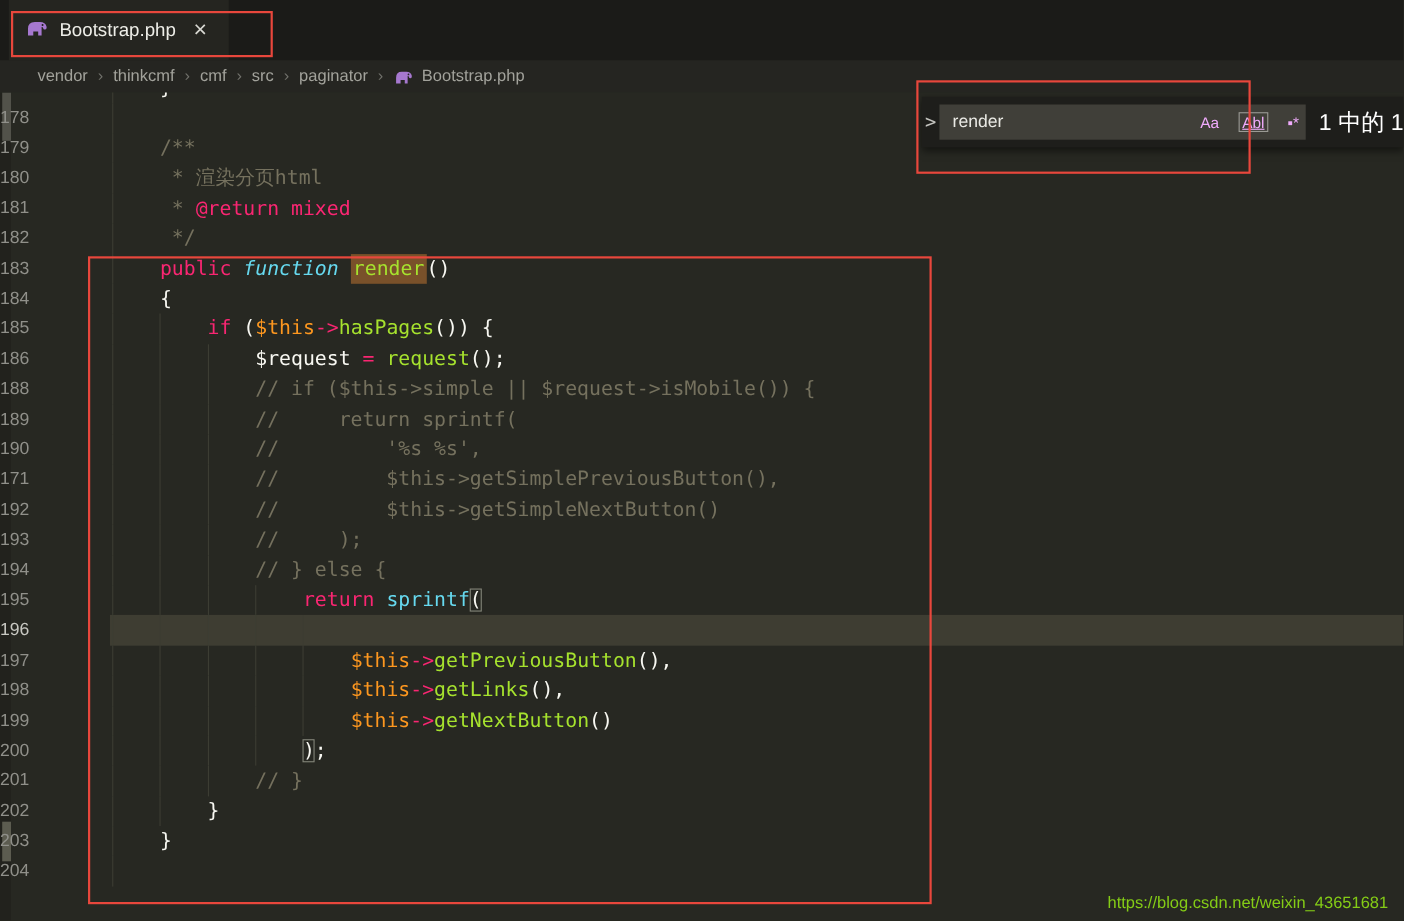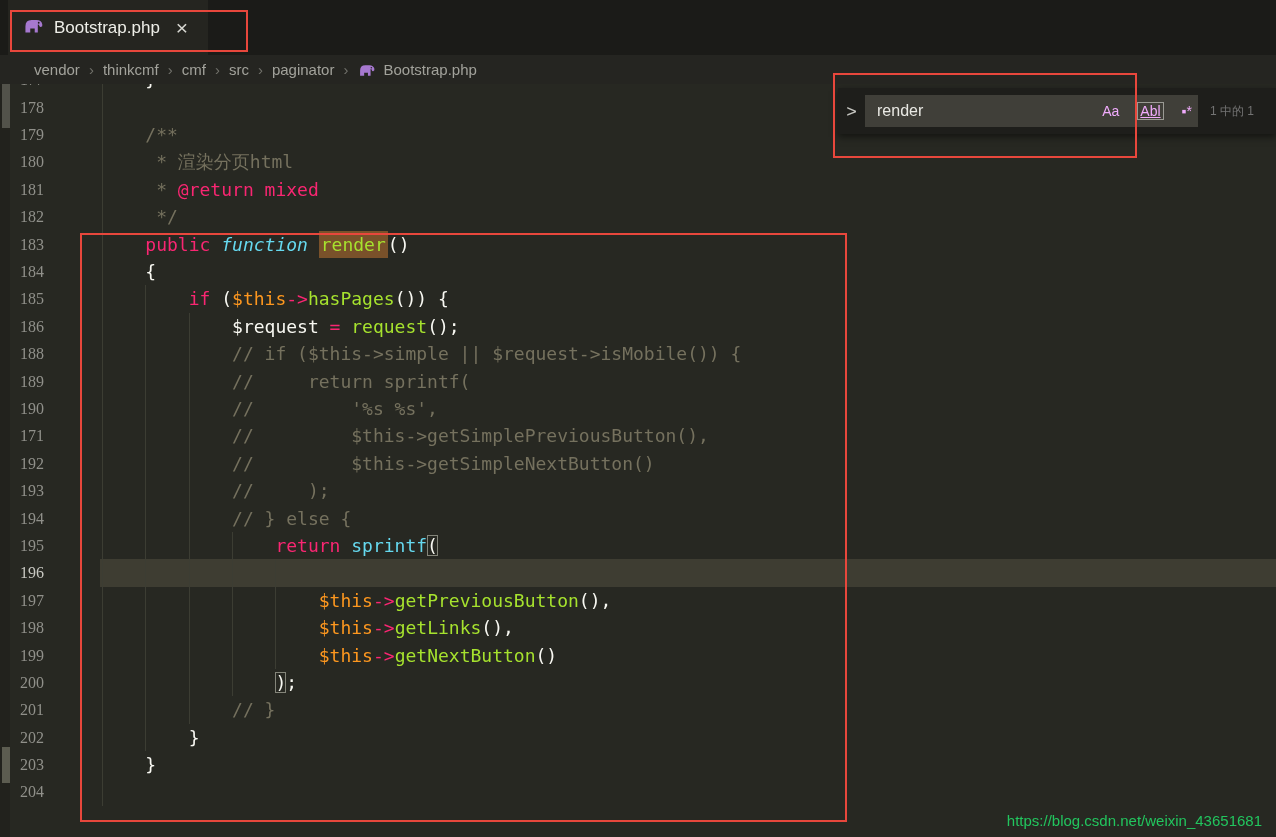--- a/index.html
+++ b/index.html
@@ -20,22 +20,22 @@
   .bc-sep{color:#71716b;font-size:15px;margin:0 9px;}
   .bc-icon{margin-right:7px;display:inline-flex;align-items:center;}
 
   
   .editor{position:absolute;left:0;top:84px;width:1276px;height:753px;background:#272822;overflow:hidden;}
   .leftstrip{position:absolute;left:0;top:0;width:10px;height:753px;background:#22221d;}
   .lthumb{position:absolute;left:2px;width:8px;background:#52524a;}
   #code{position:absolute;left:0;top:-17.7px;width:1276px;}
   .row{position:relative;height:27.4px;width:1276px;}
   .clband{position:absolute;left:100px;right:0;top:0;bottom:0;background:var(--current_line_bg);}
-  .num{position:absolute;left:0;top:0;width:64px;text-align:center;
-       font-family:Liberation Serif, serif;font-size:16px;line-height:27.4px;
+  .num{position:absolute;left:0;top:0;width:64px;text-align:left;
+       font-family:Liberation Sans, sans-serif;font-size:16px;line-height:27.4px;
        color:var(--line_number);cursor:pointer;}
   .row.active .num{color:var(--line_number_active);}
   .guide{position:absolute;top:0;bottom:0;width:1px;background:#3c3d33;}
   .codeline{position:absolute;left:102px;top:0;margin:0;white-space:pre;
        font-family:"DejaVu Sans Mono",monospace;font-size:18px;line-height:27.4px;
        color:var(--foreground);cursor:text;}
   .sg-k{color:var(--keyword);}
   .sg-f{color:var(--function_call);}
   .sg-t{color:var(--builtin);}
   .sg-ti{color:var(--builtin);font-style:italic;}
@@ -48,29 +48,29 @@
 
   
   .findwidget{position:absolute;left:838px;top:4px;width:438px;height:46px;background:#1e1e1b;
       box-shadow:0 3px 7px rgba(0,0,0,.5);display:flex;align-items:center;box-sizing:border-box;}
   .fw-chevron{color:#c5c5c0;font-size:17px;width:27px;text-align:center;cursor:pointer;font-family:"DejaVu Sans Mono",monospace;}
   .fw-inputbox{display:flex;align-items:center;background:#403f39;width:333px;height:32px;box-sizing:border-box;padding:0 6px 0 10px;}
   .fw-input{flex:1;background:transparent;border:none;outline:none;color:#e9e9e4;
       font-size:16px;font-family:"Liberation Sans",sans-serif;min-width:0;}
   .fw-toggle{color:#f0abfc;font-size:14px;margin-left:18px;cursor:pointer;white-space:nowrap;font-family:"Liberation Sans",sans-serif;}
   .fw-toggle.word{text-decoration:underline;border:1px solid #9a9a94;padding:0 2px;}
-  .fw-results{color:#737373;font-size:12px;margin-left:12px;white-space:nowrap;}
+  .fw-results{color:#ffffff;font-size:21px;margin-left:12px;white-space:nowrap;}
 
   
   .annot{position:absolute;border:2px solid #e8473c;box-sizing:border-box;pointer-events:none;z-index:50;}
   #annot-tab{left:10px;top:10px;width:238px;height:42px;}
   #annot-find{left:833px;top:73px;width:304px;height:85px;}
   #annot-code{left:80px;top:233px;width:767px;height:589px;}
 
-  .watermark{position:absolute;right:14px;bottom:8px;color:#22c55e;font-size:15px;z-index:60;}
+  .watermark{position:absolute;right:14px;bottom:8px;color:#84cc16;font-size:15px;z-index:60;}
   .php-svg{display:inline-block;}
 </style>
 </head>
 <body>
 
 <div id="window">
 
   <div class="tabbar">
     <div class="tab">
       <span class="php-svg">

